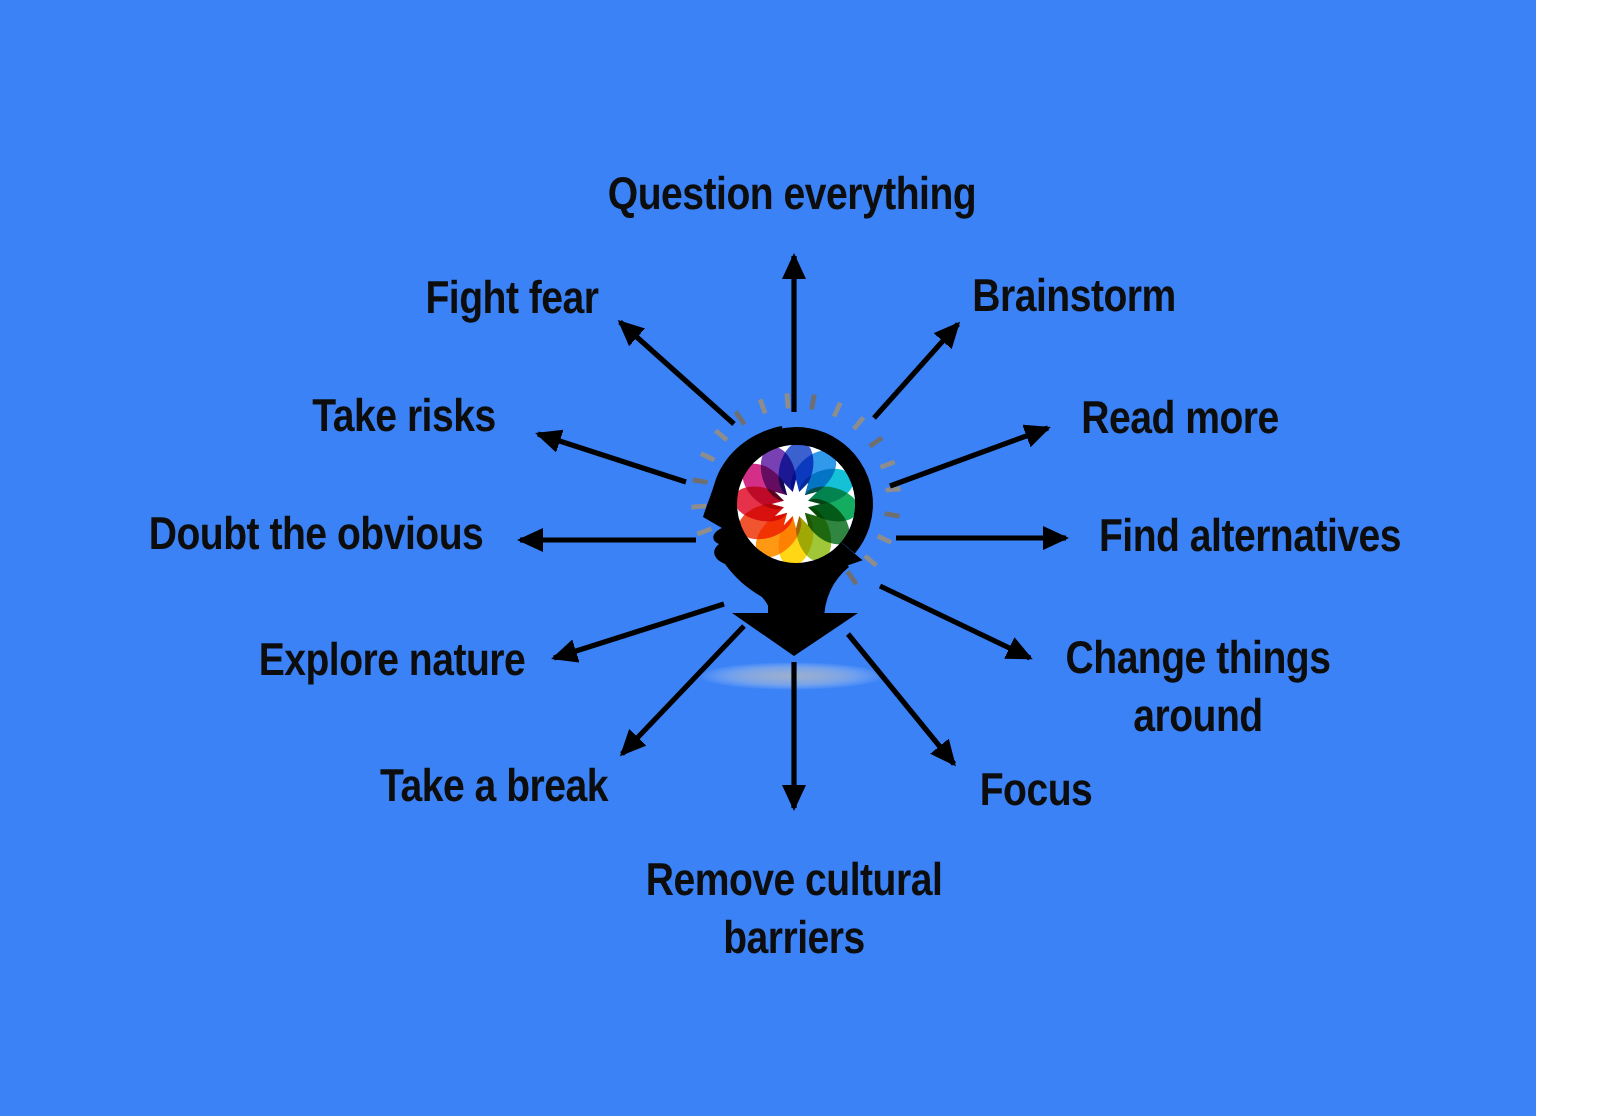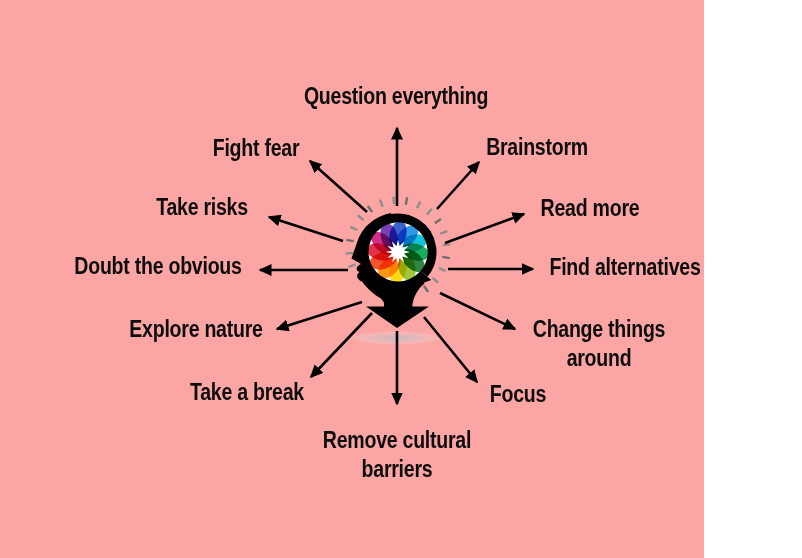--- a/index.html
+++ b/index.html
@@ -1,17 +1,17 @@
 <!DOCTYPE html>
 <html><head>
 <meta charset="utf-8">
 <style>
   html,body{margin:0;padding:0;background:#fff;}
   .stage{
-    position:relative;width:704px;height:558px;background:#fca5a5;overflow:hidden;
+    position:relative;width:768px;height:558px;background:#3b82f6;overflow:hidden;
     font-family:"Liberation Sans",sans-serif;
   }
   .lbl{
     position:absolute;
     transform:translate(-50%,-50%) scaleX(0.85);
     font-weight:700;font-size:23px;line-height:1.28;
     color:#0d0d0d;white-space:nowrap;text-align:center;letter-spacing:-0.3px;
   }
   .lbl.wrap{white-space:normal;}
   svg{position:absolute;left:0;top:0;}

